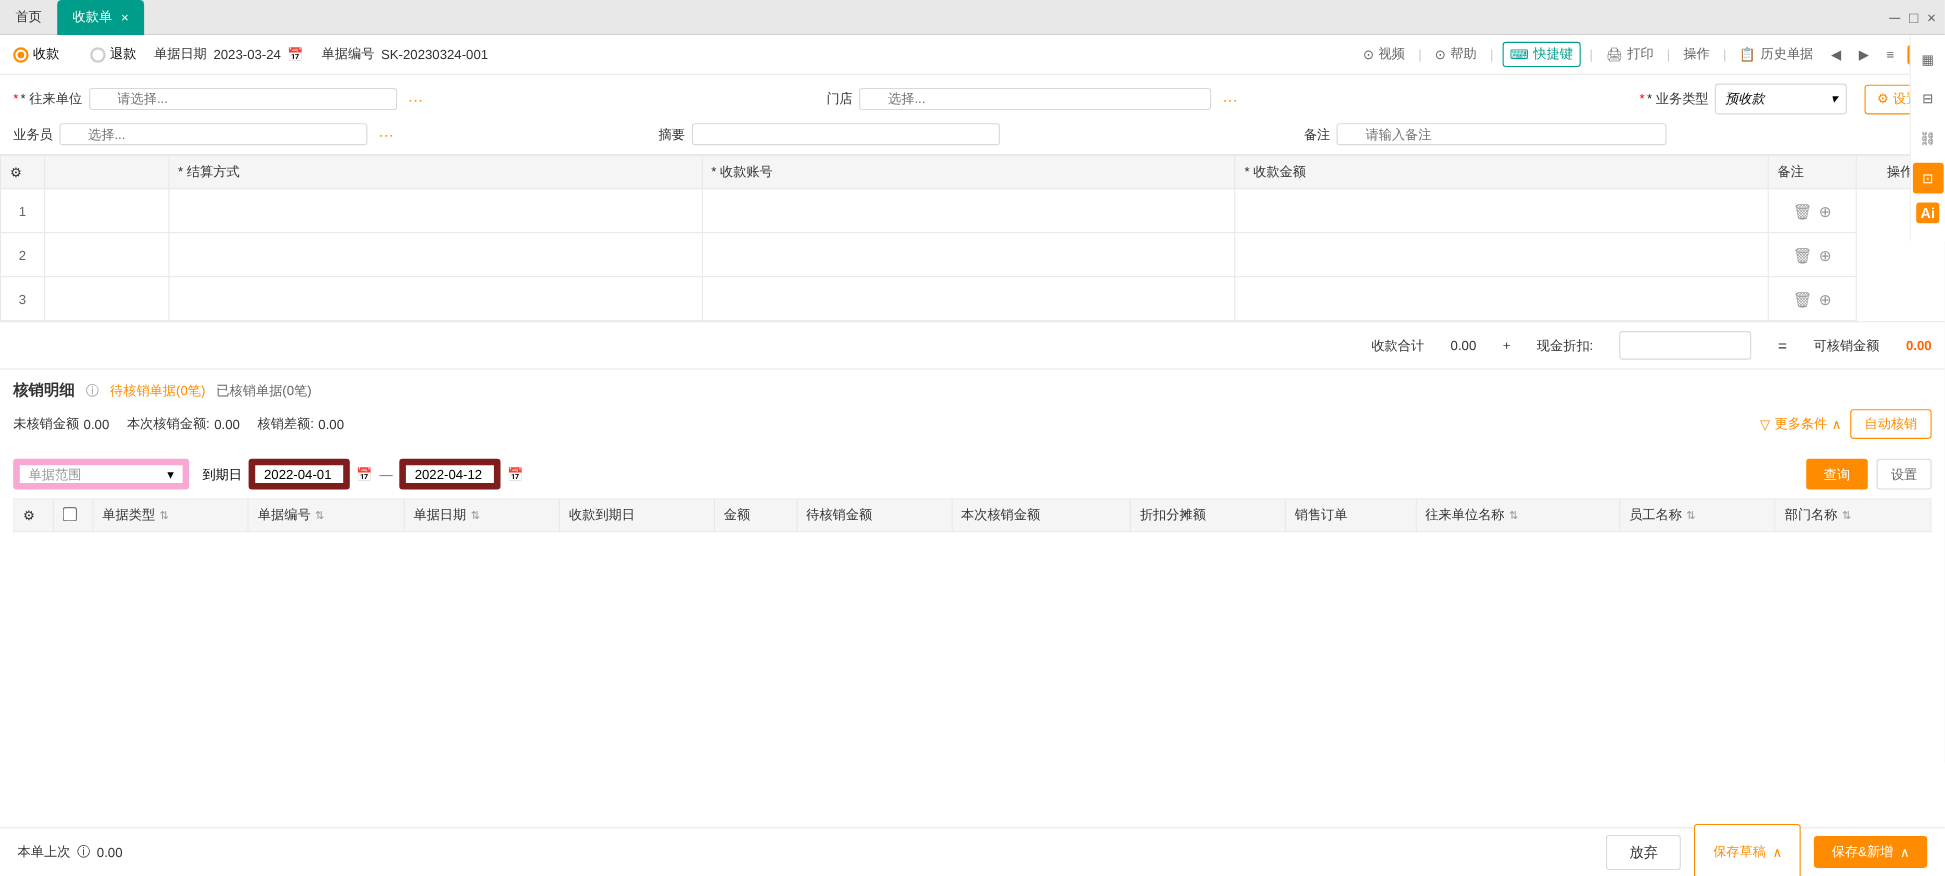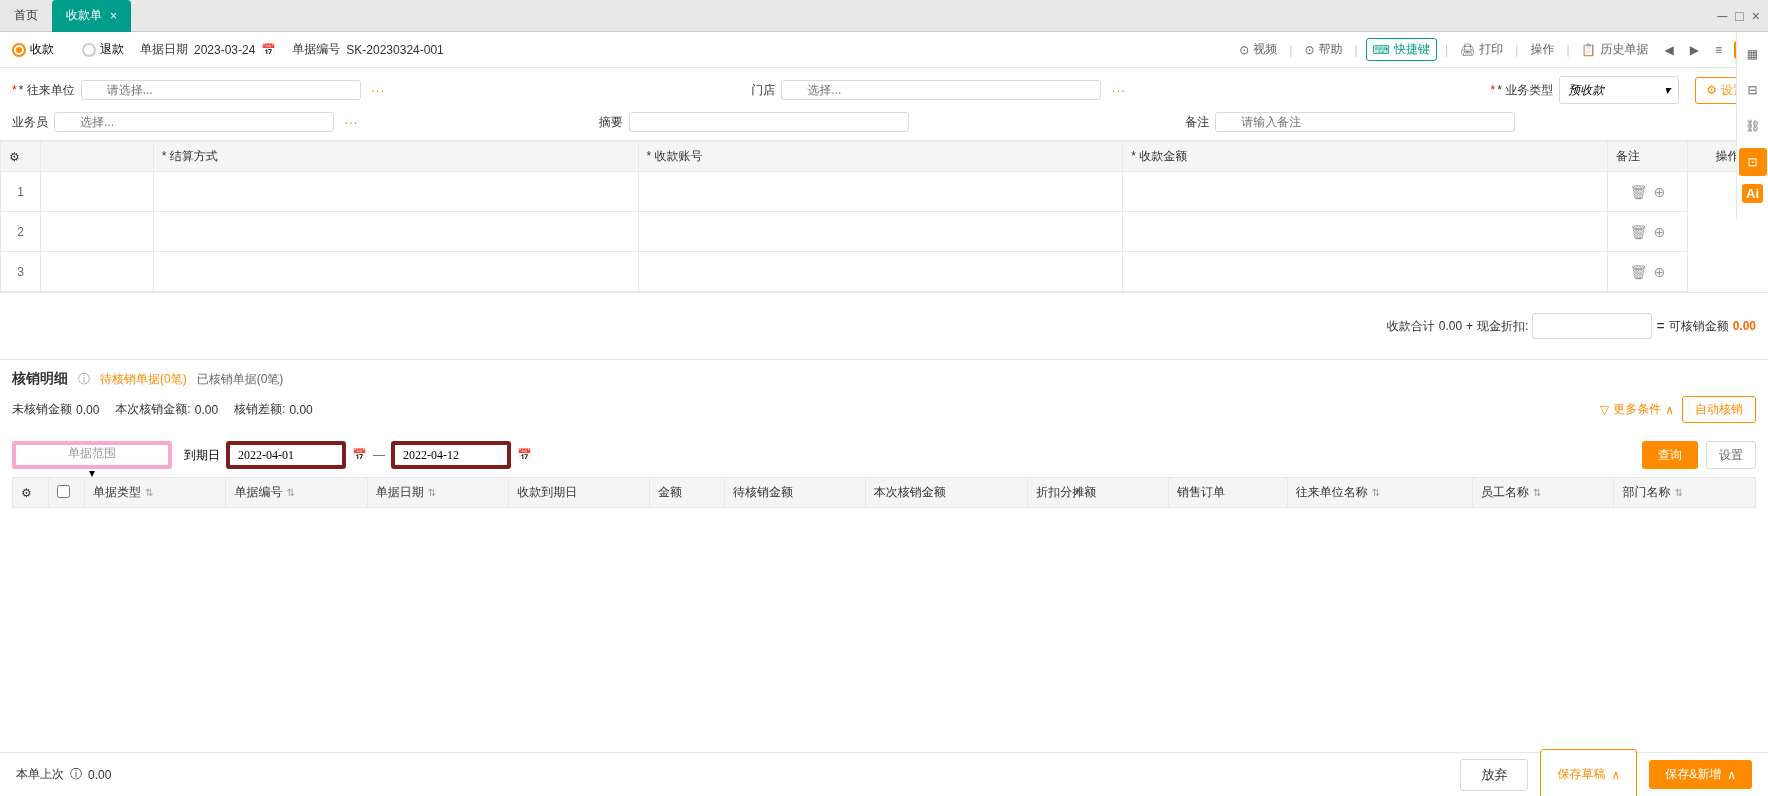--- a/index.html
+++ b/index.html
@@ -83,21 +83,21 @@
     }
     .data-table .row-num { text-align: center; width: 40px; color: #666; }
     .data-table .col-actions { width: 80px; text-align: center; }
     .col-settings { width: 40px; text-align: center; }
     .action-icons { display: flex; align-items: center; justify-content: center; gap: 6px; }
     .action-icon { color: #999; cursor: pointer; font-size: 14px; }
 
     
     .summary-row {
       display: flex; align-items: center; justify-content: flex-end;
-      padding: 20px 12px; gap: 4px; border-bottom: 1px solid #e8e8e8;
+      padding: 8px 12px; gap: 24px; border-bottom: 1px solid #e8e8e8;
       color: #333;
     }
     .summary-value { color: #333; }
     .summary-orange { color: #ff6600; font-weight: bold; }
     .summary-input {
       width: 120px; height: 26px; border: 1px solid #d9d9d9; border-radius: 3px; padding: 0 6px;
     }
     .summary-equals { font-size: 14px; }
 
     
@@ -112,29 +112,29 @@
     .stat-value { color: #333; }
     .filter-row { display: flex; align-items: center; gap: 12px; padding: 8px 0; flex-wrap: wrap; }
     .filter-actions { margin-left: auto; display: flex; align-items: center; gap: 8px; }
     .filter-link { color: #ff8c00; cursor: pointer; display: flex; align-items: center; gap: 4px; }
     .auto-verify-btn {
       background: #fff; border: 1px solid #ff8c00; color: #ff8c00;
       padding: 4px 12px; border-radius: 3px; cursor: pointer;
     }
     .date-field { display: flex; align-items: center; gap: 6px; }
     .date-input {
-      height: 28px; border: 4px solid #7f1d1d; border-radius: 3px; padding: 0 8px;
-      width: 120px; outline: none; font-family: Liberation Serif, serif;
+      height: 28px; border: 6px solid #7f1d1d; border-radius: 3px; padding: 0 8px;
+      width: 92px; outline: none;
     }
     .date-icon { color: #999; cursor: pointer; }
     .date-separator { color: #666; }
     .range-select {
-      display: flex; align-items: center; border: 4px solid #f9a8d4;
+      display: flex; align-items: center; border: 6px solid #f9a8d4;
       border-radius: 3px; height: 28px; padding: 0 8px; min-width: 160px;
-      cursor: pointer; gap: 4px; flex-direction: column;
+      cursor: pointer; gap: 4px;
     }
     .range-select-text { flex: 1; color: #999; }
     .query-btn {
       background: #ff8c00; color: #fff; border: none; padding: 4px 16px;
       border-radius: 3px; cursor: pointer; height: 28px;
     }
     .settings-sm-btn {
       background: #fff; border: 1px solid #d9d9d9; color: #666;
       padding: 4px 12px; border-radius: 3px; cursor: pointer; height: 28px;
     }

